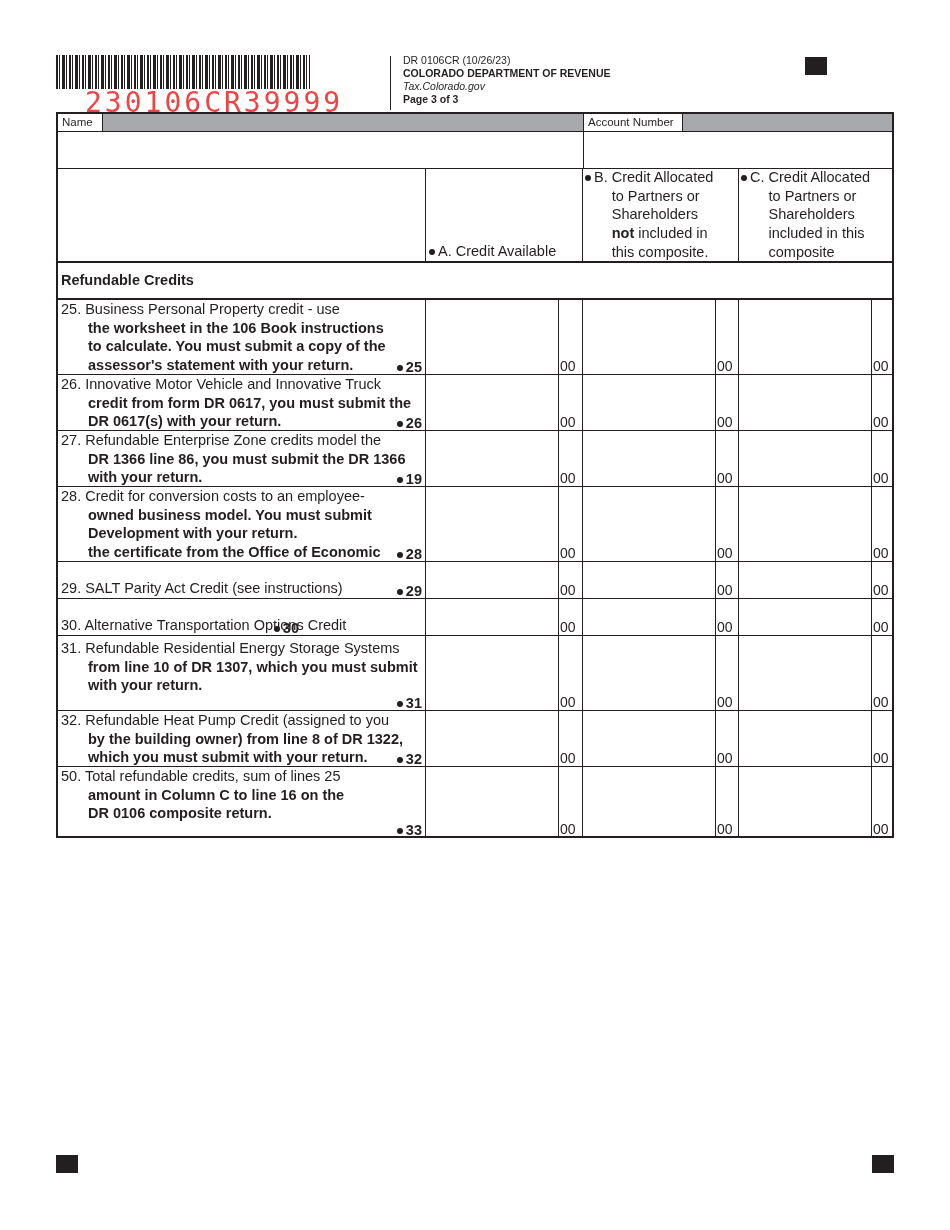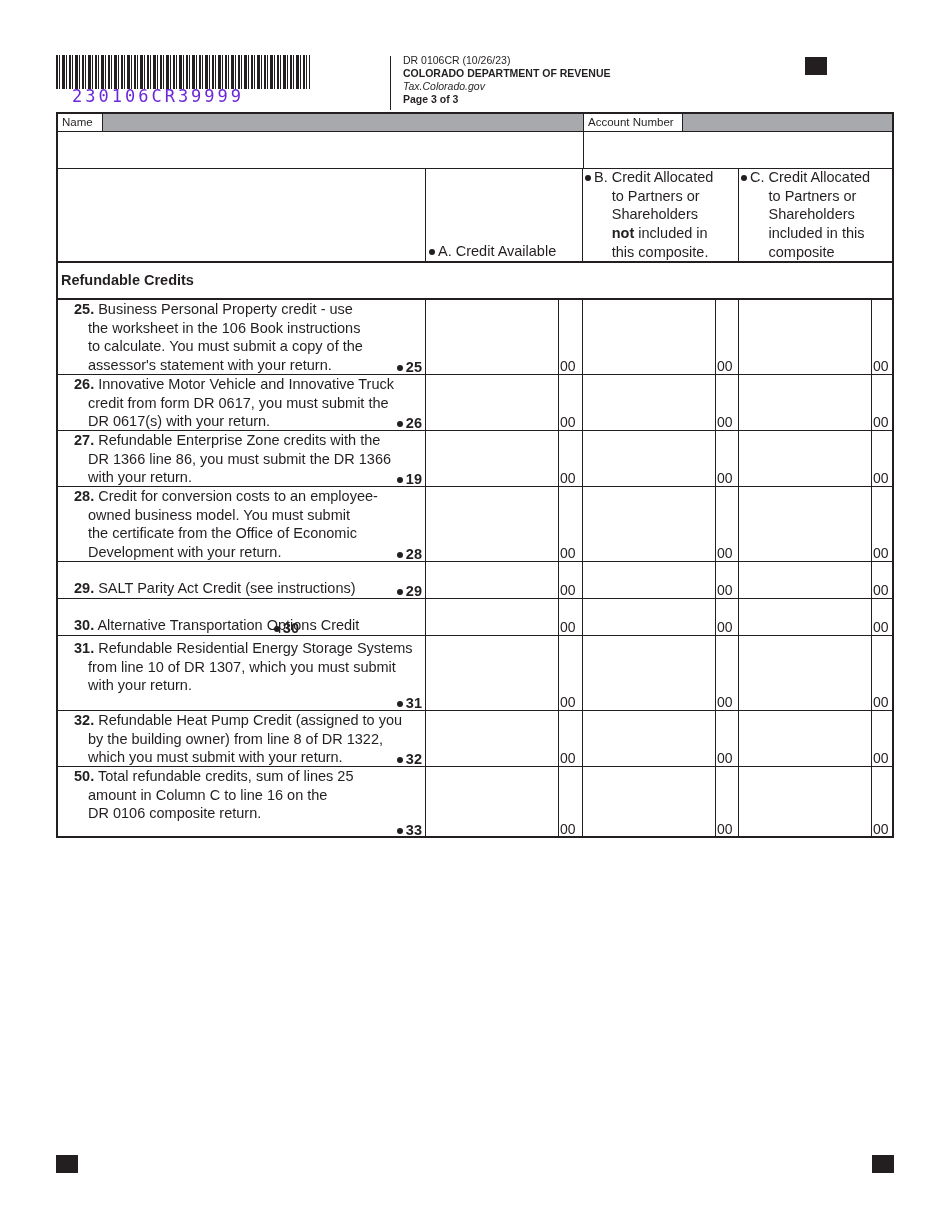--- a/index.html
+++ b/index.html
@@ -1,42 +1,42 @@
 <!DOCTYPE html>
 <html><head>
 <meta charset="utf-8">
 <style>
   html, body { margin:0; padding:0; background:#fff; }
   body { width:950px; height:1230px; position:relative; font-family:"Liberation Sans", sans-serif; color:#231f20; overflow:hidden; }
   .abs { position:absolute; }
   .barcode { left:56px; top:55px; width:254px; height:34px;
     background: repeating-linear-gradient(90deg,#231f20 0 2px,#fff 2px 3px,#231f20 3px 4px,#fff 4px 6px,#231f20 6px 9px,#fff 9px 10px,#231f20 10px 11px,#fff 11px 13px); }
-  .barcode-num { left:72px; top:86px; font-family:"DejaVu Sans Mono", monospace; font-size:17px; letter-spacing:3px; color:#6d28d9; }
+  .barcode-num { left:85px; top:86px; font-family:"DejaVu Sans Mono", monospace; font-size:28px; letter-spacing:3px; color:#ef4444; }
   .hdr-divider { left:390px; top:56px; width:1px; height:54px; background:#231f20; }
   .hdr-text { left:403px; top:54px; font-size:10.5px; line-height:13px; }
   .hdr-text .b { font-weight:bold; }
   .hdr-text .i { font-style:italic; }
   .marker { background:#231f20; }
   .m-top { left:805px; top:57px; width:22px; height:18px; }
   .m-bl { left:56px; top:1155px; width:22px; height:18px; }
   .m-br { left:872px; top:1155px; width:22px; height:18px; }
 
   .form { left:56px; top:112px; width:838px; height:726px; border:2px solid #231f20; box-sizing:border-box; }
   .cell { position:absolute; box-sizing:border-box; }
   .bar { position:absolute; background:#a7a9ac; }
   .lbl { position:absolute; background:#fff; font-size:11.5px; padding:1px 4px; box-sizing:border-box; border-right:1px solid #231f20; height:17px; line-height:15px; }
   .hline { position:absolute; height:1px; background:#231f20; }
   .hline.thick { height:2px; }
   .vline { position:absolute; width:1px; background:#231f20; }
   .colhdr { position:absolute; font-size:14.5px; line-height:18.7px; }
   .colhdr .dot, .ln .dot { display:inline-block; width:6px; height:6px; border-radius:50%; background:#231f20; vertical-align:middle; margin-right:3px; }
   .section { position:absolute; left:3px; top:158px; font-weight:bold; font-size:14.5px; }
   .desc { position:absolute; left:3px; width:362px; font-size:14.5px; line-height:18.7px; }
-  .desc .num { font-weight:bold;margin-left:13px; }
-  .desc .cont { padding-left:27px; display:block; }
+  .desc .num { font-weight:normal; }
+  .desc .cont { padding-left:27px; display:block;font-weight:bold; }
   .ln { position:absolute; right:470px; font-weight:bold; font-size:14.5px; }
   .cents { position:absolute; font-size:14px; }
   .amt-input { position:absolute; background:transparent; border:none; }
 </style>
 </head>
 <body>
 
 <div class="abs barcode"></div>
 <div class="abs barcode-num">230106CR39999</div>
 <div class="abs hdr-divider"></div>
@@ -125,38 +125,38 @@
       <input class="amt-input" style="left: 527px; top: 2px; width: 127px; height: 52px;">
       <div class="vline" style="left:657px;top:0;height:56px;"></div>
       <div class="cents" style="left:659px;bottom:1px;">00</div>
       <div class="vline" style="left:680px;top:0;height:56px;"></div>
       <input class="amt-input" style="left: 683px; top: 2px; width: 127px; height: 52px;">
       <div class="vline" style="left:813px;top:0;height:56px;"></div>
       <div class="cents" style="left:815px;bottom:1px;">00</div>
       <div class="hline" style="left:0;top:55px;width:834px;"></div>
     </div>
     <div class="cell" style="left: 0px; top: 317px; width: 834px; height: 56px;">
-      <div class="desc" style="top:0px;"><span class="num">27.</span> <span>Refundable Enterprise Zone credits with the</span><span class="cont">DR 1366 line 86, you must submit the DR 1366</span><span class="cont">with your return.</span></div>
+      <div class="desc" style="top:0px;"><span class="num">27.</span> <span>Refundable Enterprise Zone credits model the</span><span class="cont">DR 1366 line 86, you must submit the DR 1366</span><span class="cont">with your return.</span></div>
       <div class="ln" style="bottom:0;"><span class="dot"></span><span>19</span></div>
       <div class="vline" style="left:367px;top:0;height:56px;"></div>
       <input class="amt-input" style="left: 370px; top: 2px; width: 127px; height: 52px;">
       <div class="vline" style="left:500px;top:0;height:56px;"></div>
       <div class="cents" style="left:502px;bottom:1px;">00</div>
       <div class="vline" style="left:524px;top:0;height:56px;"></div>
       <input class="amt-input" style="left: 527px; top: 2px; width: 127px; height: 52px;">
       <div class="vline" style="left:657px;top:0;height:56px;"></div>
       <div class="cents" style="left:659px;bottom:1px;">00</div>
       <div class="vline" style="left:680px;top:0;height:56px;"></div>
       <input class="amt-input" style="left: 683px; top: 2px; width: 127px; height: 52px;">
       <div class="vline" style="left:813px;top:0;height:56px;"></div>
       <div class="cents" style="left:815px;bottom:1px;">00</div>
       <div class="hline" style="left:0;top:55px;width:834px;"></div>
     </div>
     <div class="cell" style="left: 0px; top: 373px; width: 834px; height: 75px;">
-      <div class="desc" style="top:0px;"><span class="num">28.</span> <span>Credit for conversion costs to an employee-</span><span class="cont">owned business model. You must submit</span><span class="cont">the certificate from the Office of Economic</span><span class="cont">Development with your return.</span></div>
+      <div class="desc" style="top:0px;"><span class="num">28.</span> <span>Credit for conversion costs to an employee-</span><span class="cont">owned business model. You must submit</span><span class="cont">Development with your return.</span><span class="cont">the certificate from the Office of Economic</span></div>
       <div class="ln" style="bottom:0;"><span class="dot"></span><span>28</span></div>
       <div class="vline" style="left:367px;top:0;height:75px;"></div>
       <input class="amt-input" style="left: 370px; top: 2px; width: 127px; height: 71px;">
       <div class="vline" style="left:500px;top:0;height:75px;"></div>
       <div class="cents" style="left:502px;bottom:1px;">00</div>
       <div class="vline" style="left:524px;top:0;height:75px;"></div>
       <input class="amt-input" style="left: 527px; top: 2px; width: 127px; height: 71px;">
       <div class="vline" style="left:657px;top:0;height:75px;"></div>
       <div class="cents" style="left:659px;bottom:1px;">00</div>
       <div class="vline" style="left:680px;top:0;height:75px;"></div>

